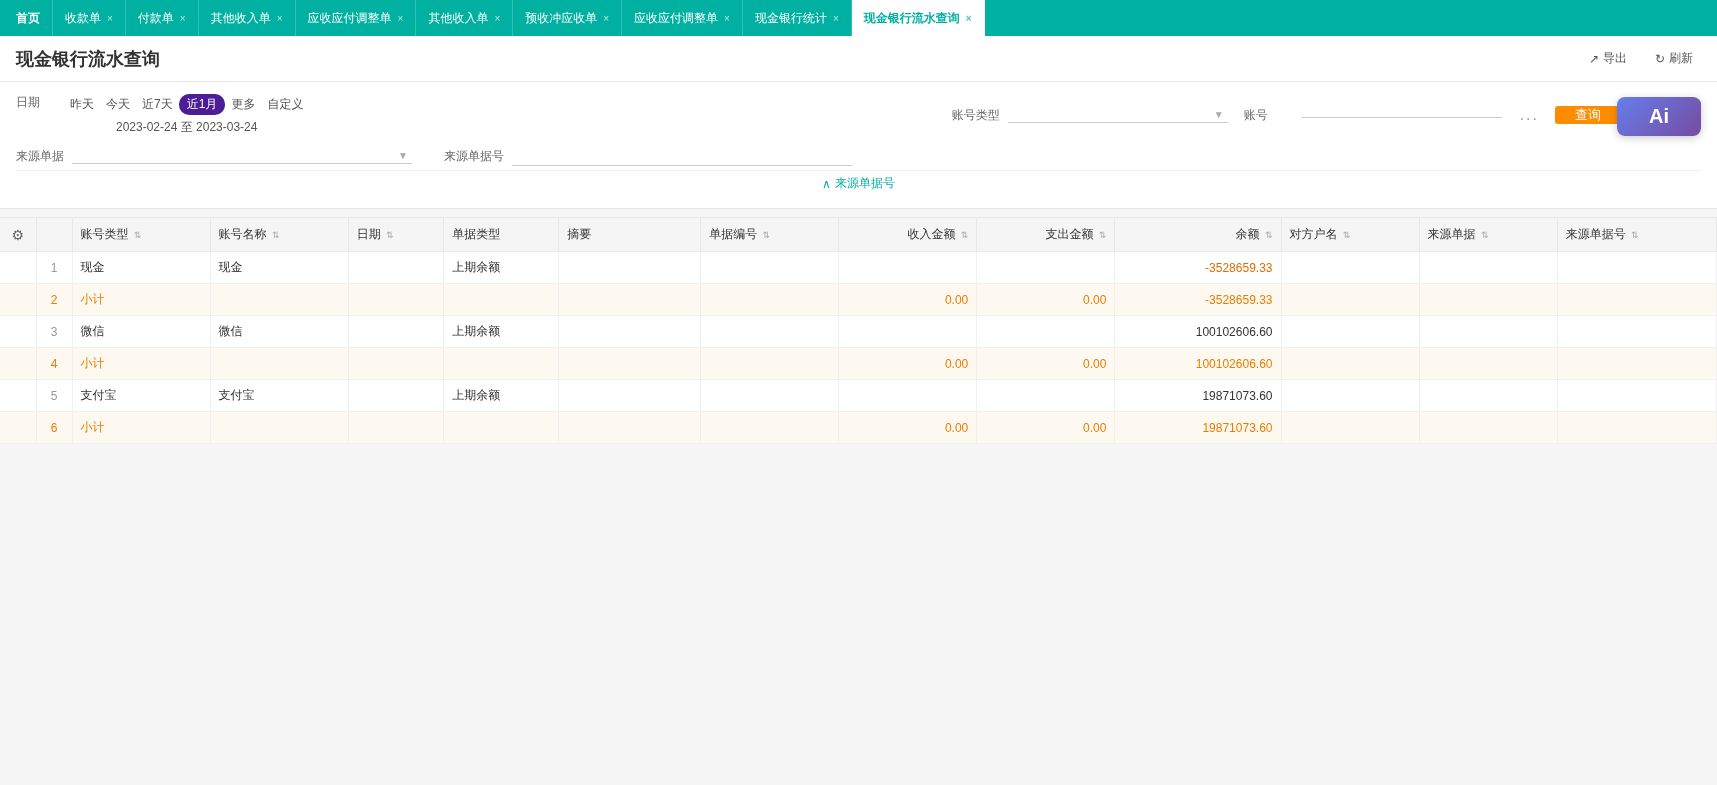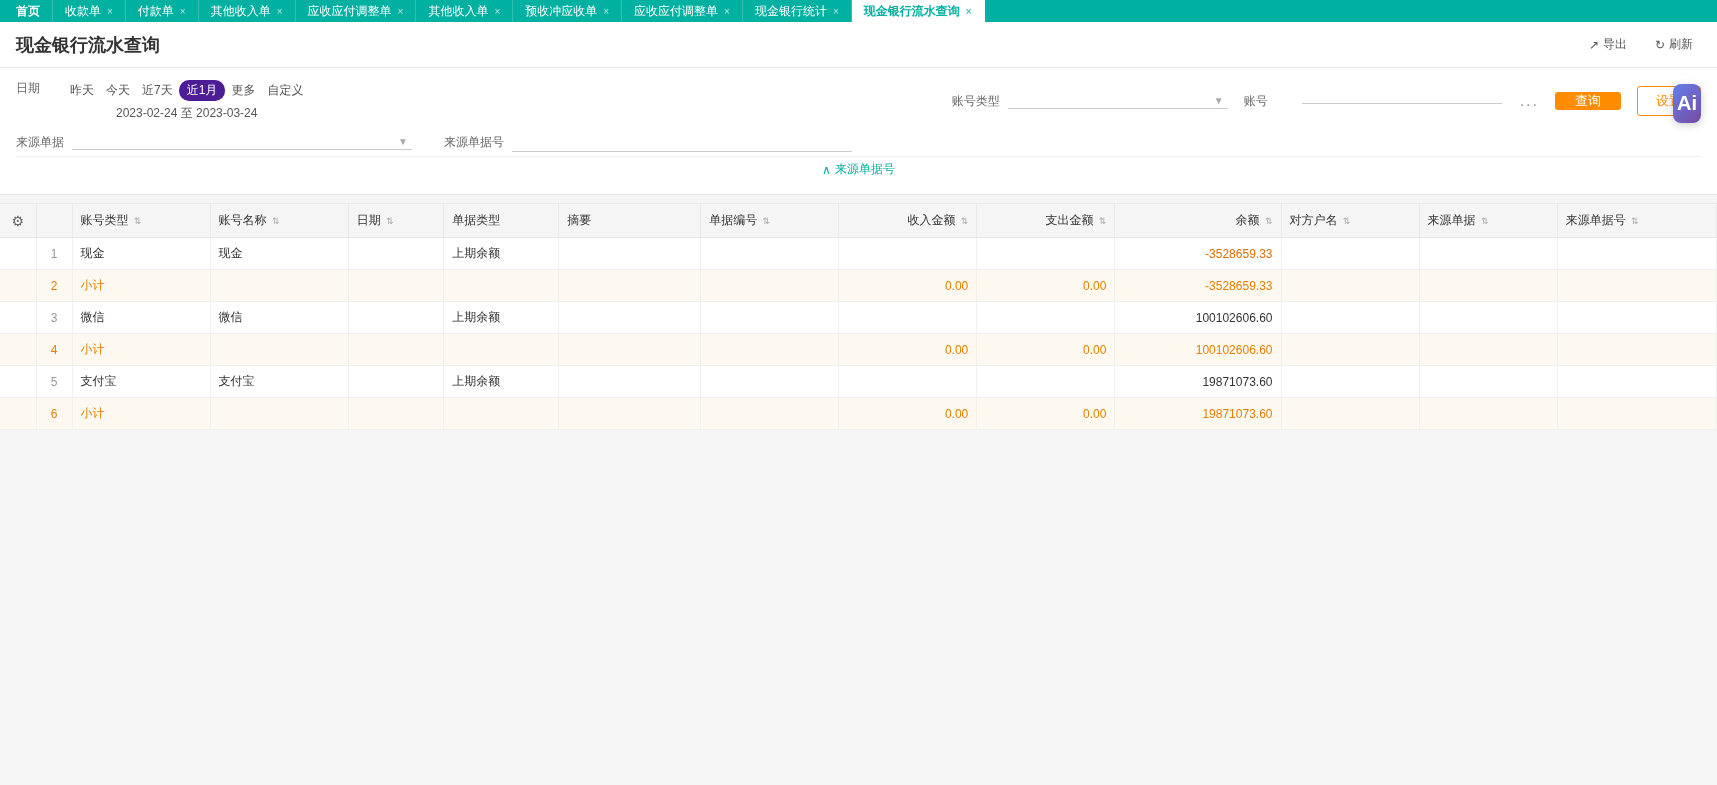--- a/index.html
+++ b/index.html
@@ -3,21 +3,21 @@
   <meta charset="utf-8">
   <style>
     * { box-sizing: border-box; margin: 0; padding: 0; }
     body { font-family: "Microsoft YaHei", Arial, sans-serif; font-size: 12px; background: #f5f5f5; color: #333; }
 
     
     .top-nav {
       background: #00b0a0;
       display: flex;
       align-items: center;
-      height: 22px;
+      height: 36px;
       padding: 0 4px;
       overflow: hidden;
     }
     .nav-tab {
       display: flex;
       align-items: center;
       padding: 0 12px;
       height: 36px;
       color: #fff;
       font-size: 12px;
@@ -234,25 +234,25 @@
     }
     th.amount-header {
       text-align: right;
     }
     .negative-amount { color: #e06c00; }
 
     
     .ai-badge {
       position: fixed;
       right: 16px;
-      top: 84px;
+      top: 97px;
       background: linear-gradient(135deg, #667eea 0%, #764ba2 100%);
       color: white;
       border-radius: 8px;
-      padding: 8px 4px;
+      padding: 8px 32px;
       font-size: 20px;
       font-weight: bold;
       cursor: pointer;
       z-index: 100;
       box-shadow: 0 2px 8px rgba(0,0,0,0.2);
     }
   </style>
 </head>
 <body>
 

